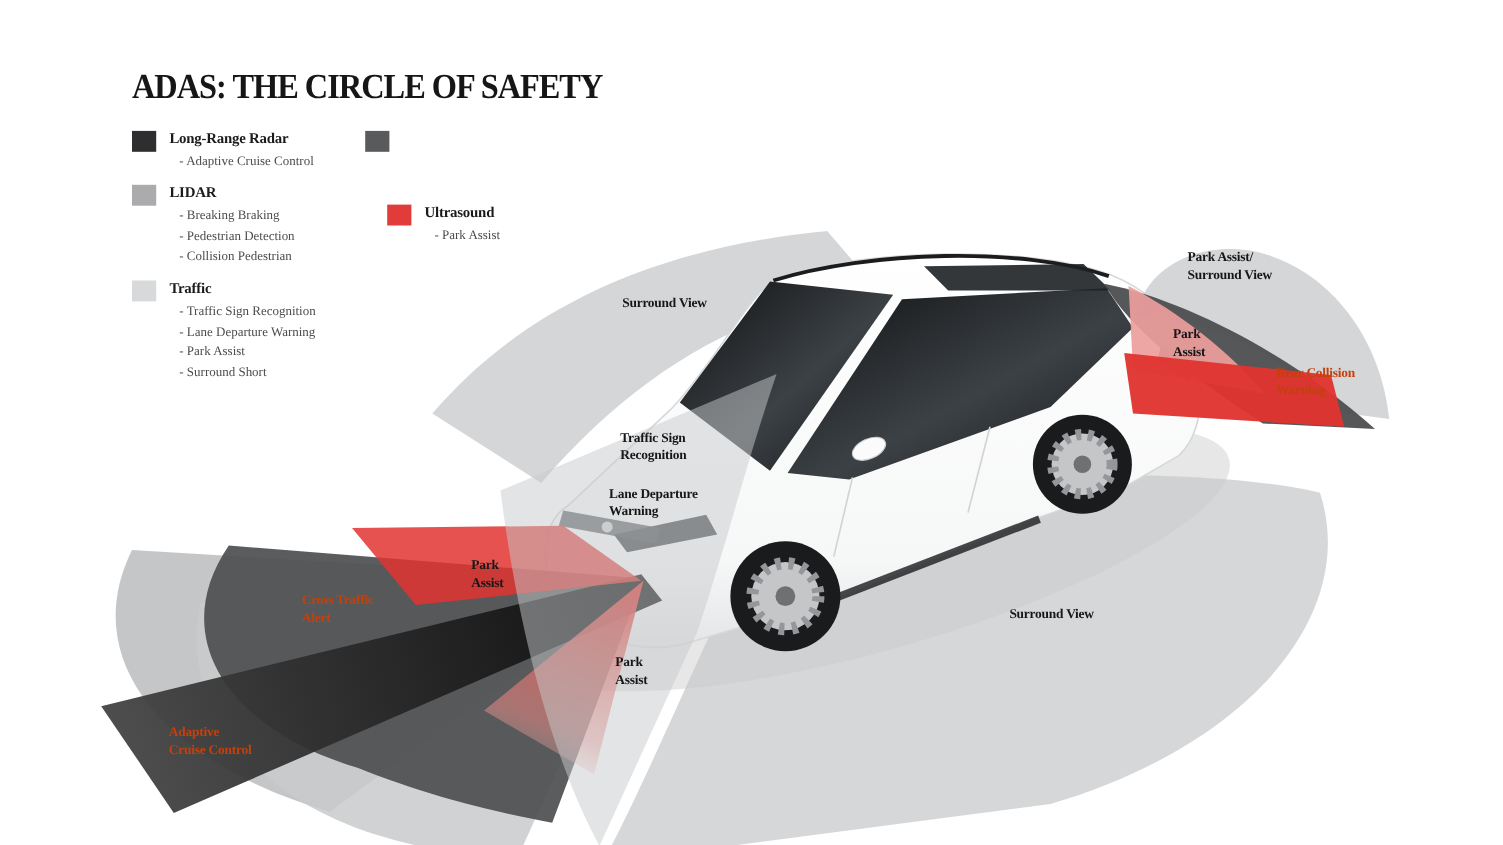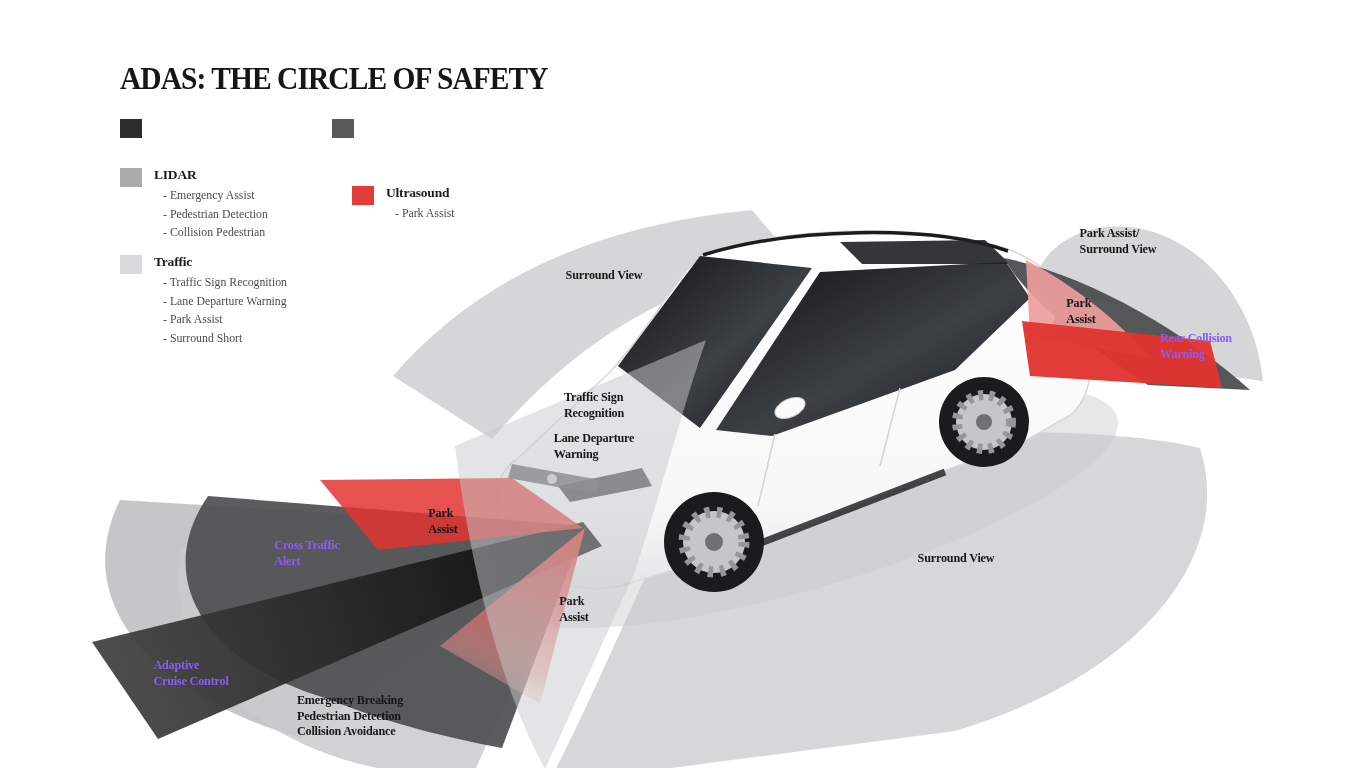--- a/index.html
+++ b/index.html
@@ -9,21 +9,21 @@
   .page-title{position:absolute;left:120px;top:24px;font-size:32px;font-weight:bold;
     color:#161616;letter-spacing:-1px;transform:scaleX(.92);transform-origin:left top;white-space:nowrap;}
   
   .lg-group{position:absolute;display:flex;align-items:flex-start;}
   .swatch{width:22px;height:19px;flex:0 0 22px;margin-right:12px;margin-top:1px;}
   .lg-title{font-size:13.5px;font-weight:bold;color:#1b1b1b;letter-spacing:-.2px;margin-bottom:3px;white-space:nowrap;}
   .lg-item{font-size:11.8px;color:#4b4c4e;line-height:18.5px;padding-left:9px;white-space:nowrap;}
   
   .lbl{position:absolute;transform:translate(-50%,-50%);text-align:left;font-size:12.2px;
        font-weight:bold;color:#161616;line-height:1.28;letter-spacing:-.2px;white-space:pre-line;}
-  .lbl-white{color:#8b5cf6;}
+  .lbl-white{color:#c2410c;}
 </style>
 </head>
 <body>
 
 <div id="stage">
 
   <svg id="fans" viewBox="0 0 1366 768">
     <defs>
       <linearGradient id="beamGrad" gradientUnits="userSpaceOnUse" x1="585" y1="495" x2="100" y2="650">
         <stop offset="0" stop-color="#0b0b0b"></stop>
@@ -97,26 +97,30 @@
     <path d="M 1004,222 C 1085,238 1185,295 1250,354 L 1148,349 C 1082,306 1026,262 1004,222 Z" opacity=".95" fill="#4d4e50"></path>
     <path d="M 1026,224 C 1072,248 1118,284 1150,322 L 1030,300 Z" opacity=".92" fill="#ec9e9c"></path>
     <path d="M 1022,285 L 1210,305 L 1222,352 L 1030,340 Z" opacity=".96" fill="#e03430"></path>
   </svg>
 
   <div class="page-title">ADAS: THE CIRCLE OF SAFETY</div>
 
   <div>
     <div class="lg-group" style="left:120px;top:82px">
       <span class="swatch" style="background-color: rgb(46, 46, 48);"></span>
+      <div>
+        <div class="lg-title">Long-Range Radar</div>
+        <div class="lg-item">- Adaptive Cruise Control</div>
+      </div>
     </div>
     <div class="lg-group" style="left:120px;top:131px">
       <span class="swatch" style="background-color: rgb(171, 171, 173);"></span>
       <div>
         <div class="lg-title">LIDAR</div>
-        <div class="lg-item">- Emergency Assist</div>
+        <div class="lg-item">- Breaking Braking</div>
         <div class="lg-item">- Pedestrian Detection</div>
         <div class="lg-item">- Collision Pedestrian</div>
       </div>
     </div>
     <div class="lg-group" style="left:120px;top:218px">
       <span class="swatch" style="background-color: rgb(216, 217, 218);"></span>
       <div>
         <div class="lg-title">Traffic</div>
         <div class="lg-item">- Traffic Sign Recognition</div>
         <div class="lg-item">- Lane Departure Warning</div>
@@ -138,28 +142,25 @@
 
   <div class="lbl" style="left:604px;top:240px">Surround View</div>
   <div class="lbl" style="left:1118px;top:206px">Park Assist/
 Surround View</div>
   <div class="lbl" style="left:1081px;top:276px">Park
 Assist</div>
   <div class="lbl lbl-white" style="left:1196px;top:311px">Rear Collision
 Warning</div>
   <div class="lbl" style="left:594px;top:370px">Traffic Sign
 Recognition</div>
-  <div class="lbl" style="left:594px;top:411px">Lane Departure
+  <div class="lbl" style="left:594px;top:421px">Lane Departure
 Warning</div>
   <div class="lbl" style="left:443px;top:486px">Park
 Assist</div>
   <div class="lbl lbl-white" style="left:307px;top:518px">Cross Traffic
 Alert</div>
   <div class="lbl" style="left:574px;top:574px">Park
 Assist</div>
   <div class="lbl lbl-white" style="left:191px;top:638px">Adaptive
 Cruise Control</div>
-  <div class="lbl" style="left:350px;top:680px">Emergency Breaking
-Pedestrian Detection
-Collision Avoidance</div>
   <div class="lbl" style="left:956px;top:523px">Surround View</div>
 
 </div>
 
 </body></html>

